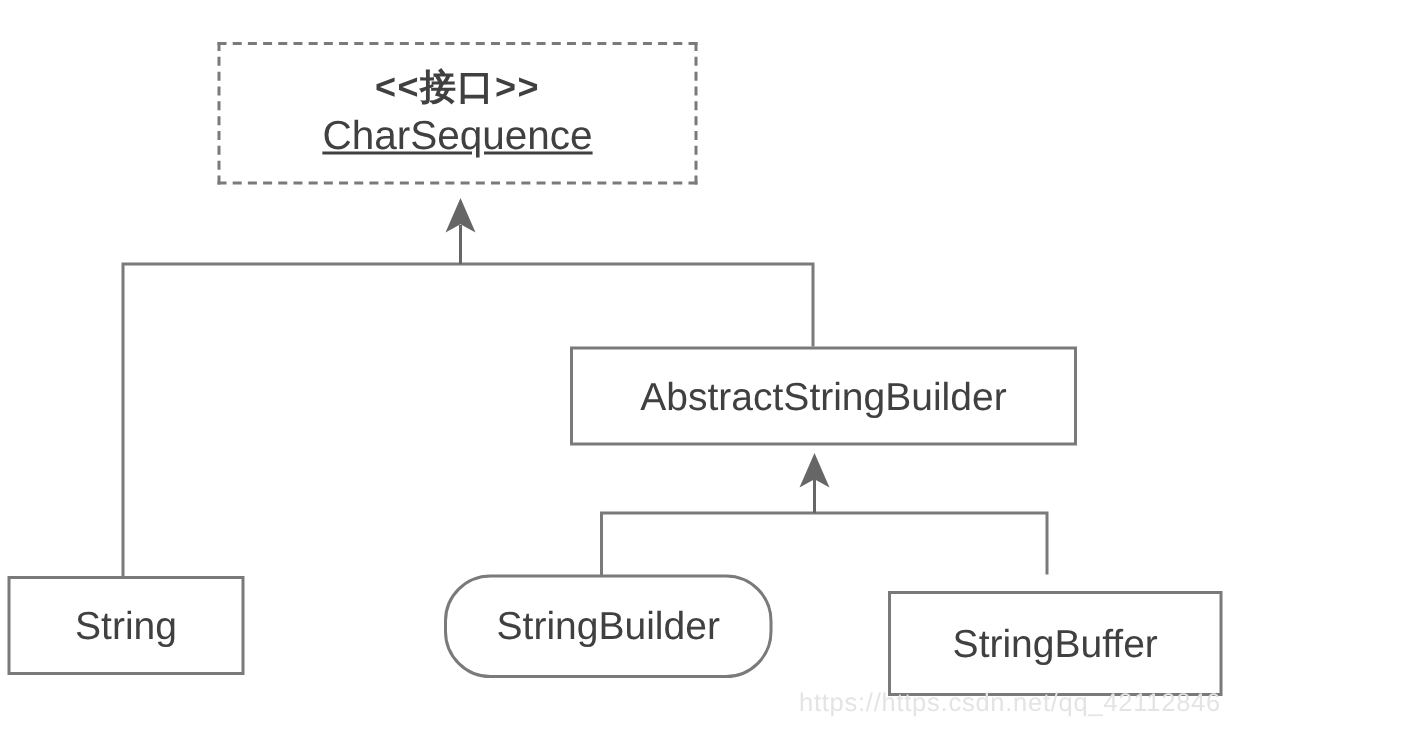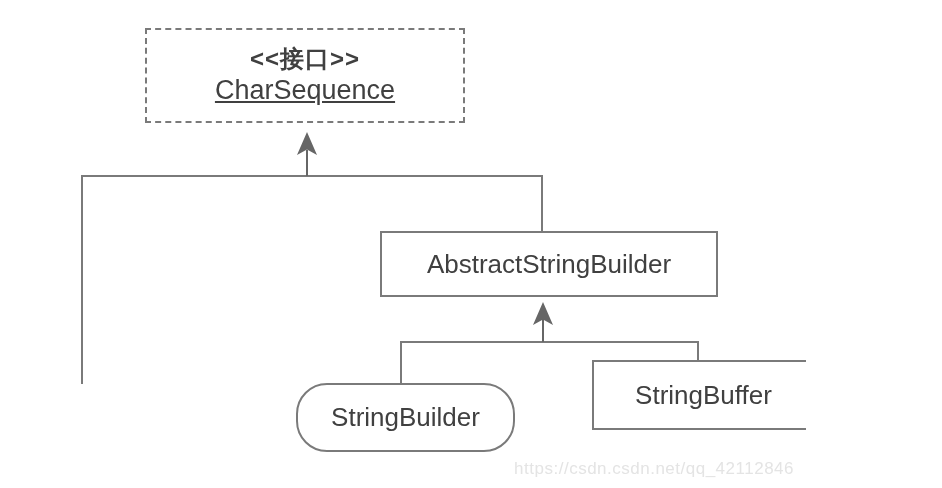--- a/index.html
+++ b/index.html
@@ -3,20 +3,21 @@
 <meta charset="utf-8">
 <style>
   html, body { margin: 0; padding: 0; background: #ffffff; }
   #stage {
     position: relative;
     width: 806px;
     height: 488px;
     background: #ffffff;
     font-family: "Liberation Sans", sans-serif;
     overflow: hidden;
+    padding-left: 20px;
   }
   #wires {
     position: absolute;
     left: 0; top: 0;
     width: 942px; height: 488px;
     pointer-events: none;
   }
   .box {
     position: absolute;
     box-sizing: border-box;
@@ -34,21 +35,21 @@
     border-style: dashed;
     flex-direction: column;
     line-height: 1.22;
   }
   .iface .stereotype { font-weight: bold; font-size: 24px; letter-spacing: 1px; }
   .iface .iface-name { font-size: 27px; text-decoration: underline; }
   #box-interface  { left: 145px; top: 28px;  width: 320px; height: 95px; }
   #box-asb        { left: 380px; top: 231px; width: 338px; height: 66px; }
   #box-string     { left: 5px;   top: 384px; width: 158px; height: 66px; }
   #box-sbuilder   { left: 296px; top: 383px; width: 219px; height: 69px; border-radius: 31px; }
-  #box-sbuffer    { left: 592px; top: 360px; width: 223px; height: 70px; text-align: center; }
+  #box-sbuffer    { left: 592px; top: 394px; width: 223px; height: 70px; text-align: center; }
   .watermark {
     position: absolute;
     right: 12px;
     bottom: 9px;
     color: #e4e4e4;
     font-size: 17px;
     letter-spacing: 0.5px;
     user-select: none;
   }
 </style>
@@ -70,24 +71,27 @@
 
   <div id="box-interface" class="box iface">
     <div class="stereotype">&lt;&lt;接口&gt;&gt;</div>
     <div class="iface-name">CharSequence</div>
   </div>
 
   <div id="box-asb" class="box">
     <span>AbstractStringBuilder</span>
   </div>
 
+  <div id="box-string" class="box">
+    <span>String</span>
+  </div>
 
   <div id="box-sbuilder" class="box">
     <span>StringBuilder</span>
   </div>
 
   <div id="box-sbuffer" class="box">
     <span>StringBuffer</span>
   </div>
 
-  <div class="watermark">https://csdn.csdn.net/qq_42112846</div>
+  <div class="watermark">https://https.csdn.net/qq_42112846</div>
 
 </div>
 
 </body></html>

